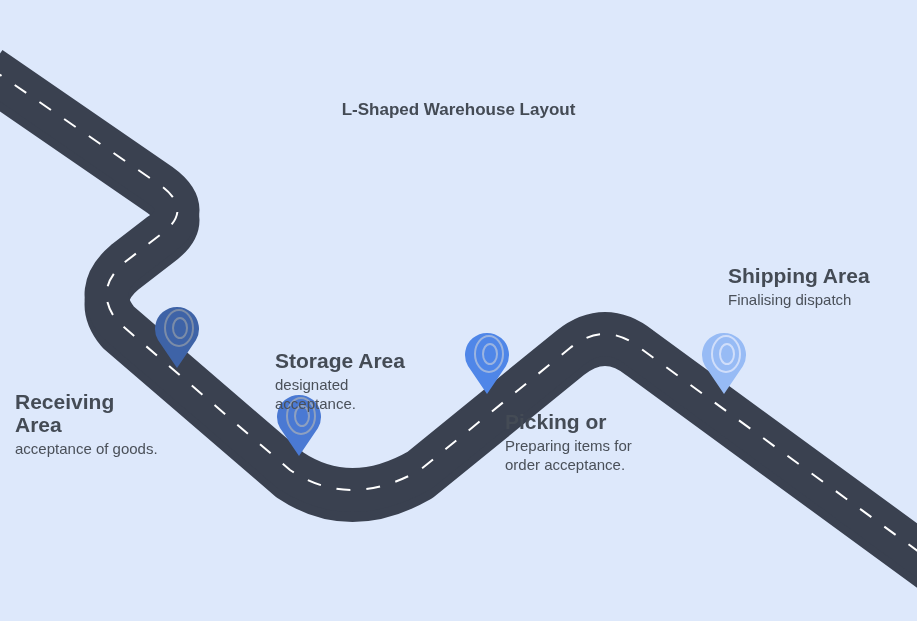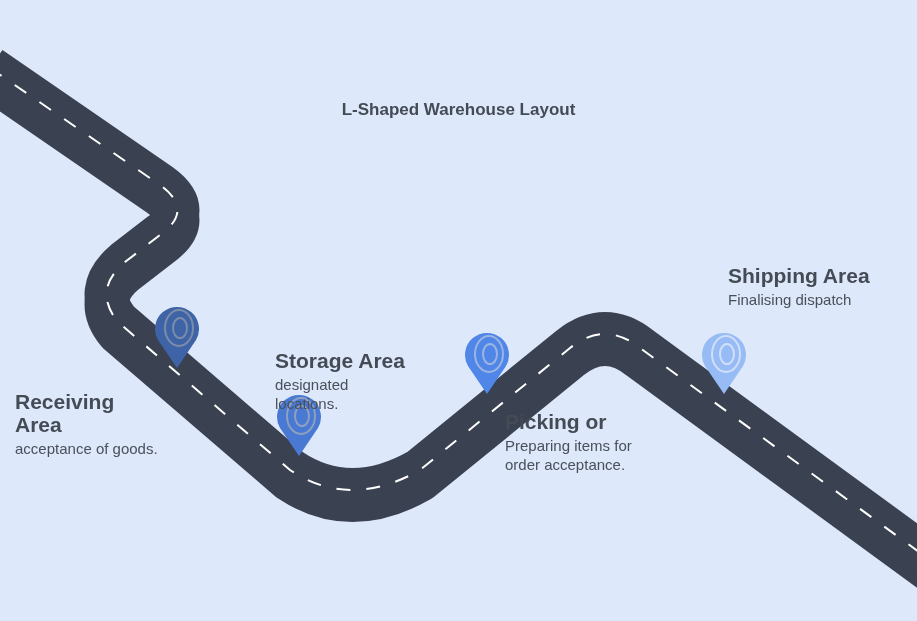--- a/index.html
+++ b/index.html
@@ -50,21 +50,21 @@
   <div class="h">Area</div>
   <div class="d">
     <div>acceptance of goods.</div>
   </div>
 </div>
 
 <div class="label" style="left:275px;top:309px;width:180px;margin-top:40px;">
   <div class="h">Storage Area</div>
   <div class="d">
     <div>designated</div>
-    <div>locations.</div>
+    <div>acceptance.</div>
   </div>
 </div>
 
 <div class="label" style="left:505px;top:410px;width:185px;">
   <div class="h">Picking or</div>
   <div class="d" style="">
     <div>Preparing items for</div>
     <div>order acceptance.</div>
   </div>
 </div>

